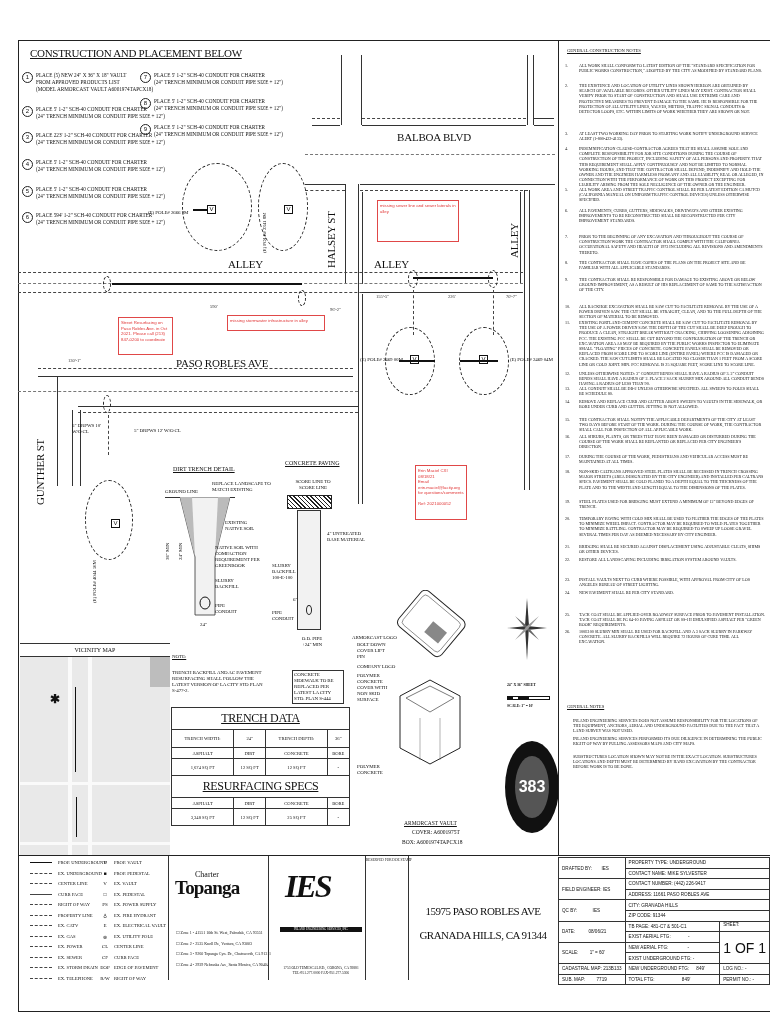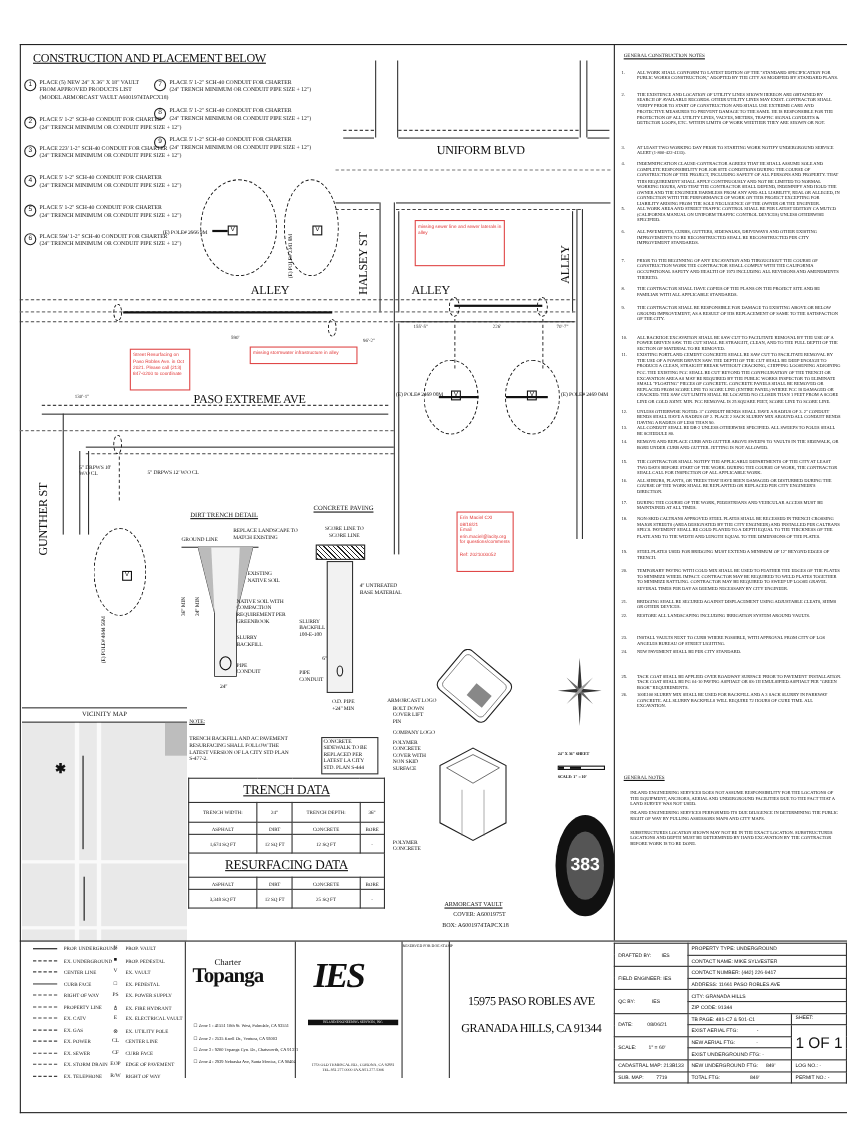--- a/index.html
+++ b/index.html
@@ -172,26 +172,26 @@
 
   <div class="vault" style="left:207px;top:205px;">V</div>
   <div class="conduit" style="left:193px;top:209px;width:14px;"></div>
   <div class="vault" style="left:284px;top:205px;">V</div>
   <div class="vault" style="left:410px;top:355px;">V</div>
   <div class="conduit" style="left:399px;top:360px;width:36px;"></div>
   <div class="vault" style="left:479px;top:355px;">V</div>
   <div class="conduit" style="left:460px;top:360px;width:38px;"></div>
   <div class="vault" style="left:111px;top:519px;">V</div>
 
-  <div class="street" style="left:397px;top:131px;">UNIFORM BLVD</div>
+  <div class="street" style="left:397px;top:131px;">BALBOA BLVD</div>
   <div class="street" style="left:325px;top:200px;transform:rotate(-90deg);transform-origin:left top;top:268px;">HALSEY ST</div>
   <div class="street" style="left:228px;top:258px;">ALLEY</div>
   <div class="street" style="left:374px;top:258px;">ALLEY</div>
   <div class="street" style="left:508px;top:258px;transform:rotate(-90deg);transform-origin:left top;">ALLEY</div>
-  <div class="street" style="left:176px;top:357px;">PASO EXTREME AVE</div>
+  <div class="street" style="left:176px;top:357px;">PASO ROBLES AVE</div>
   <div class="street" style="left:34px;top:505px;transform:rotate(-90deg);transform-origin:left top;">GUNTHER ST</div>
 
   <div class="txt abs" style="left:148px;top:210px;">(E) POLE# 2666 9M</div>
   <div class="txt abs" style="left:262px;top:253px;transform:rotate(-90deg);transform-origin:left top;">(E) POLE# 2341 8M</div>
   <div class="txt abs" style="left:360px;top:357px;">(E) POLE# 2469 00M</div>
   <div class="txt abs" style="left:510px;top:357px;">(E) POLE# 2469 04M</div>
   <div class="txt abs" style="left:92px;top:603px;transform:rotate(-90deg);transform-origin:left top;">(E) POLE# 4044 56M</div>
 
   <div class="dim" style="left:210px;top:304px;">590'</div>
   <div class="dim" style="left:330px;top:307px;">96'-2"</div>
@@ -318,21 +318,21 @@
     <td>CONCRETE</td>
     <td>BORE</td>
   </tr>
   <tr style="height:17px;">
     <td>1,674 SQ FT</td>
     <td>12 SQ FT</td>
     <td>12 SQ FT</td>
     <td>-</td>
   </tr>
   <tr>
-        <td class="tt" colspan="4">RESURFACING DATA</td>
+        <td class="tt" colspan="4">RESURFACING SPECS</td>
       </tr>
   <tr style="height:11px;">
     <td>ASPHALT</td>
     <td>DIRT</td>
     <td>CONCRETE</td>
     <td>BORE</td>
   </tr>
   <tr style="height:17px;">
     <td>3,348 SQ FT</td>
     <td>12 SQ FT</td>

